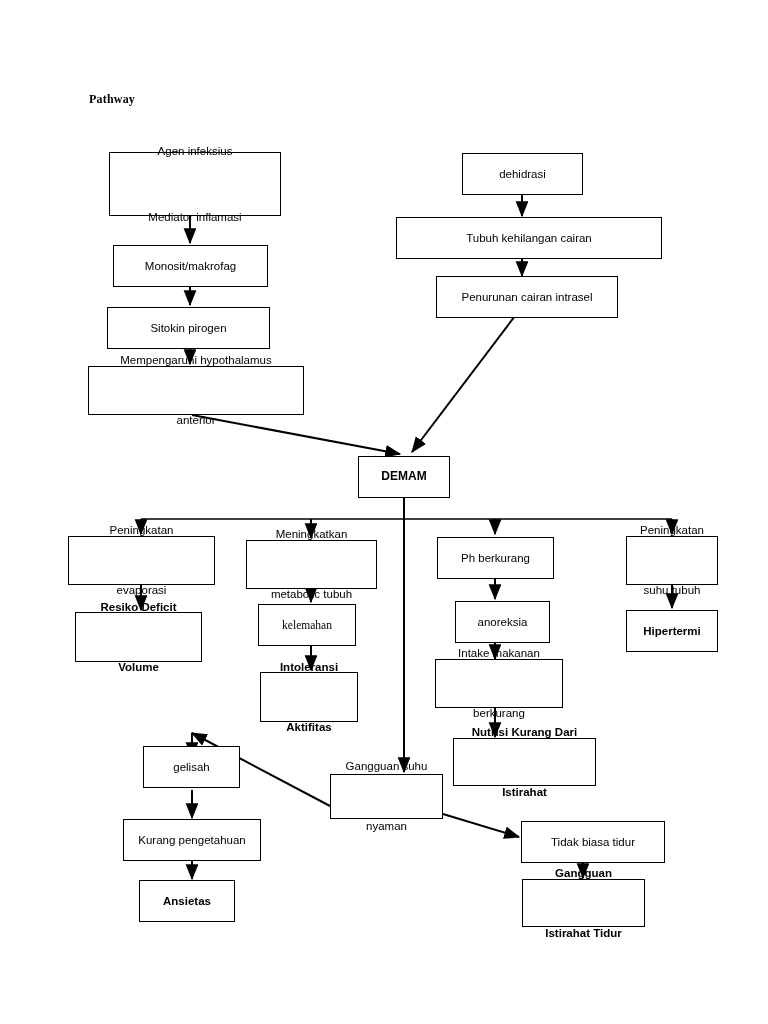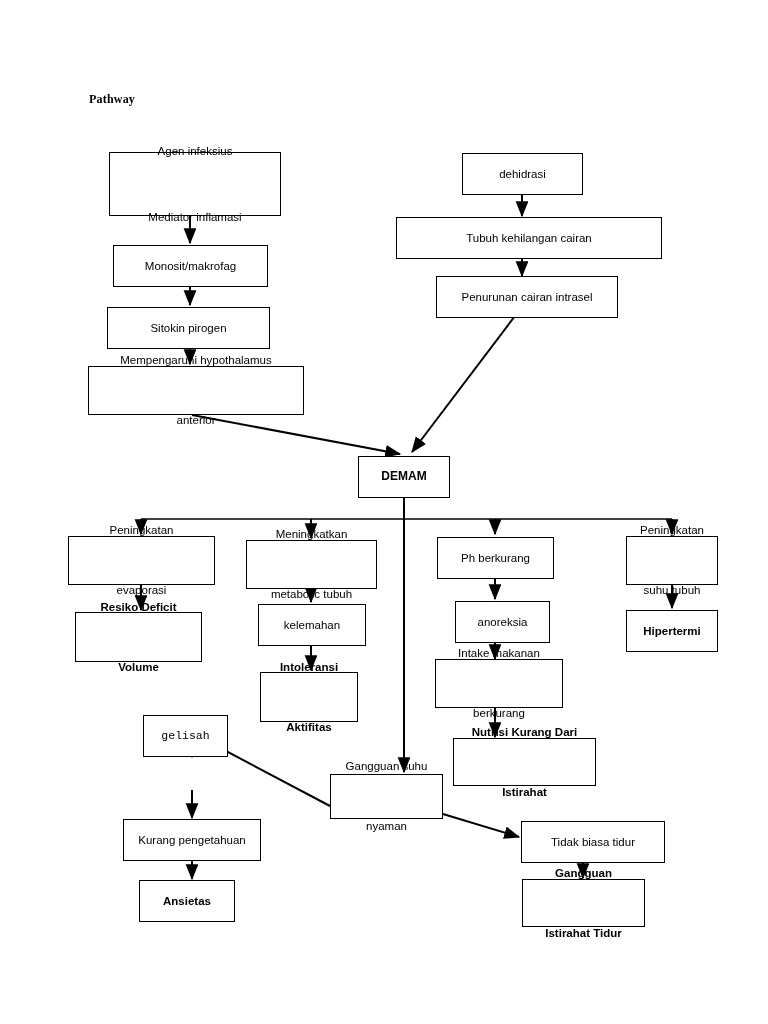--- a/index.html
+++ b/index.html
@@ -172,21 +172,21 @@
   <div class="node bold tight" style="left:75px; top:612px; width:127px; height:50px;">
     <span class="line">Resiko Deficit</span>
     <span class="line">Volume</span>
   </div>
 
   <div class="node tight" style="left:246px; top:540px; width:131px; height:49px;">
     <span class="line">Meningkatkan</span>
     <span class="line">metabolic tubuh</span>
   </div>
 
-  <div class="node" style="left:258px; top:604px; width:108px; height:33px;">
+  <div class="node" style="left:258px; top:604px; width:98px; height:33px;font-family:Liberation Serif, serif;">
     <span class="line">kelemahan</span>
   </div>
 
   <div class="node bold tight" style="left:260px; top:672px; width:98px; height:50px;">
     <span class="line">Intoleransi</span>
     <span class="line">Aktifitas</span>
   </div>
 
   <div class="node" style="left:437px; top:537px; width:117px; height:33px;">
     <span class="line">Ph berkurang</span>
@@ -208,21 +208,21 @@
 
   <div class="node tight" style="left:626px; top:536px; width:92px; height:49px;">
     <span class="line">Peningkatan</span>
     <span class="line">suhu tubuh</span>
   </div>
 
   <div class="node bold" style="left:626px; top:610px; width:92px; height:34px;">
     <span class="line">Hipertermi</span>
   </div>
 
-  <div class="node" style="left:143px; top:715px; width:85px; height:33px;font-family:Liberation Mono, monospace;">
+  <div class="node" style="left:143px; top:746px; width:97px; height:33px;">
     <span class="line">gelisah</span>
   </div>
 
   <div class="node" style="left:123px; top:819px; width:138px; height:33px;">
     <span class="line">Kurang pengetahuan</span>
   </div>
 
   <div class="node bold" style="left:139px; top:880px; width:96px; height:33px;">
     <span class="line">Ansietas</span>
   </div>

